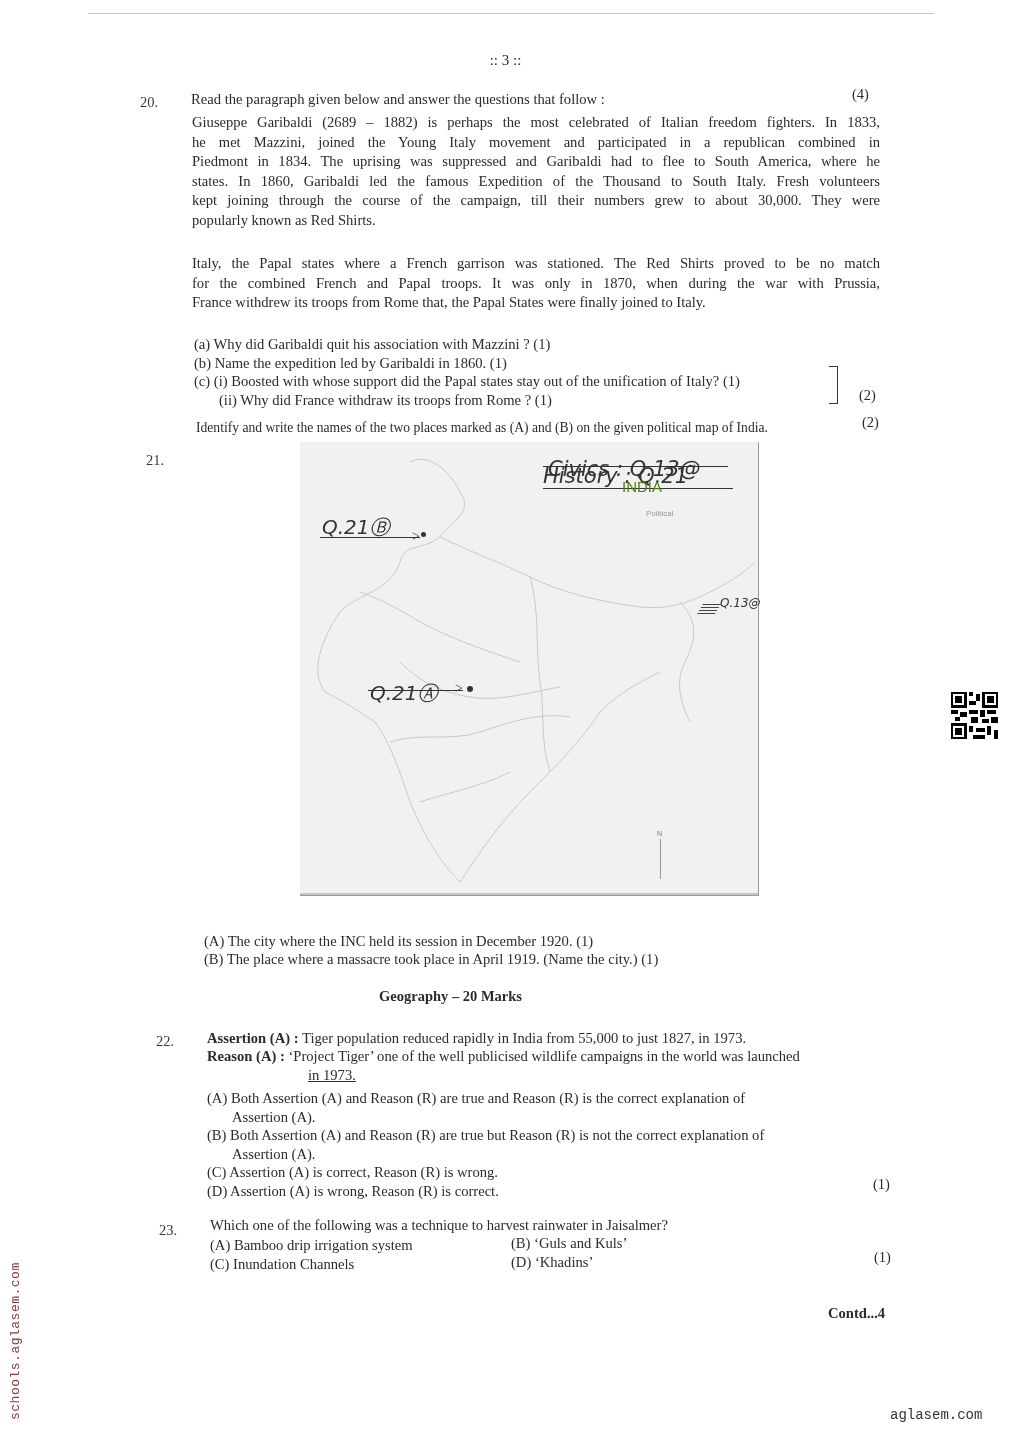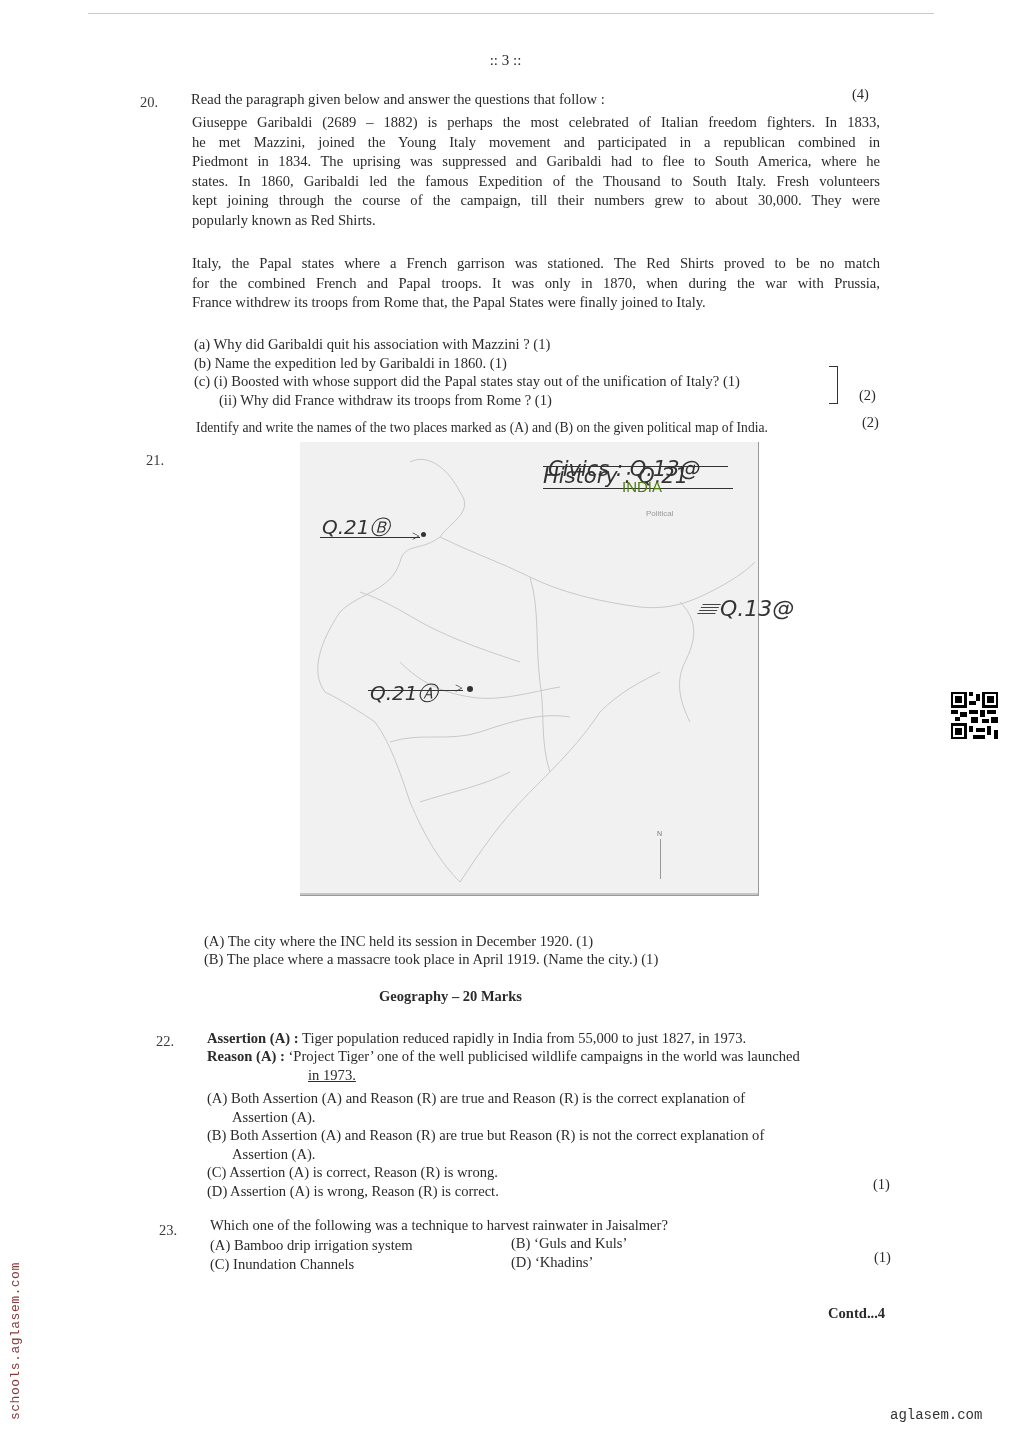--- a/index.html
+++ b/index.html
@@ -103,21 +103,21 @@
   <div class="abs" style="left:20px;top:95px;width:100px;height:1px;background:#333;"></div>
   <div class="abs" style="left:112px;top:87px;font-size:14px;color:#333;">&gt;</div>
   <div class="abs" style="left:121px;top:90px;width:5px;height:5px;border-radius:50%;background:#333;"></div>
 
   <div class="abs hand" style="left:70px;top:238px;font-size:20px;">Q.21Ⓐ</div>
   <div class="abs" style="left:68px;top:248px;width:95px;height:1px;background:#333;"></div>
   <div class="abs" style="left:155px;top:239px;font-size:14px;color:#333;">&gt;</div>
   <div class="abs" style="left:167px;top:244px;width:6px;height:6px;border-radius:50%;background:#333;"></div>
 
   <div class="abs" style="left:400px;top:162px;width:18px;height:10px;background:repeating-linear-gradient(0deg,#444 0 1px,transparent 1px 3px);transform:skewX(-30deg);"></div>
-  <div class="abs hand" style="left:420px;top:154px;font-size:22px;white-space:nowrap;">Q.13@</div>
+  <div class="abs hand" style="left:420px;top:154px;font-size:12px;white-space:nowrap;">Q.13@</div>
 
   <div class="abs" style="left:357px;top:388px;font-family:'Liberation Sans',sans-serif;font-size:7px;color:#777;">N</div>
   <div class="abs" style="left:360px;top:397px;width:1px;height:40px;background:#999;"></div>
 </div>
 
 <div class="abs txt" style="left:204px;top:932px;">(A) The city where the INC held its session in December 1920. (1)</div>
 <div class="abs txt" style="left:204px;top:950px;">(B) The place where a massacre took place in April 1919. (Name the city.) (1)</div>
 
 <div class="abs txt bold" style="left:0;width:901px;text-align:center;top:987px;font-size:14.5px;">Geography – 20 Marks</div>
 

